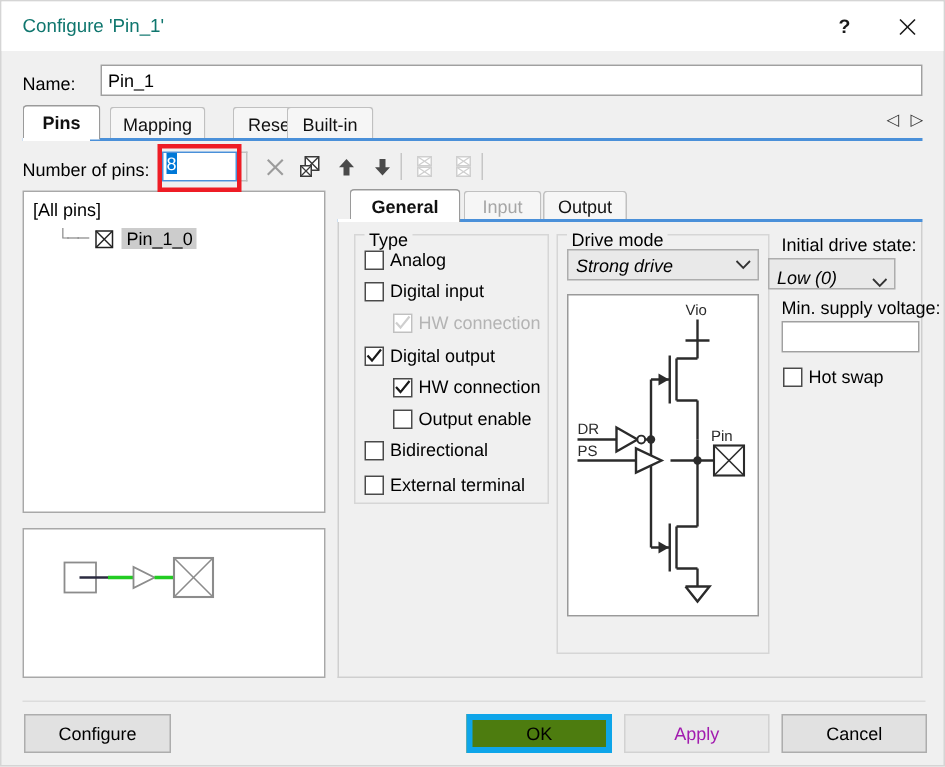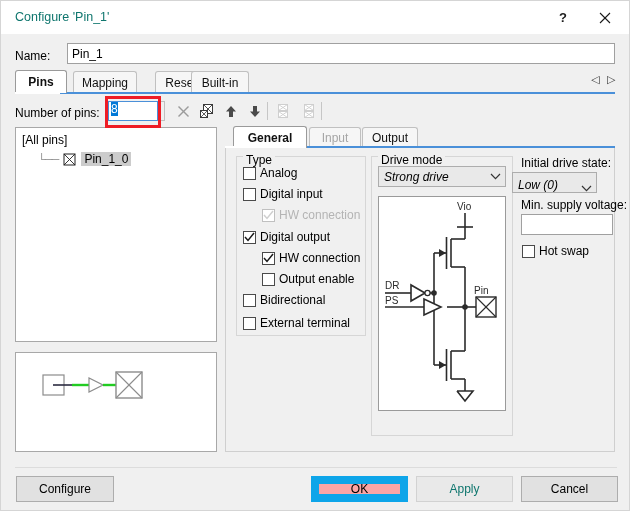--- a/index.html
+++ b/index.html
@@ -101,22 +101,22 @@
     font-family:inherit;font-size:12px;padding:0 3px;outline:none;}
   .lbl{position:absolute;font-size:12px;white-space:nowrap;}
 
   .schem{position:absolute;box-sizing:border-box;border:1px solid #9a9a9a;background:#fff;}
 
   
   .sep{position:absolute;left:14px;top:466px;width:602px;height:1px;background:#dcdcdc;}
   .btn{position:absolute;top:475px;height:26px;box-sizing:border-box;border:1px solid #adadad;
     background:#e1e1e1;display:flex;align-items:center;justify-content:center;
     font-size:12px;color:#000;cursor:default;}
-  .btn.def{border:8px solid #0ea5e9;background:#fca5a5;}
-  .btn.dis{color:#0f766e;background:#e9e9e9;border-color:#d2d2d2;}
+  .btn.def{border:4px solid #0ea5e9;background:#4d7c0f;}
+  .btn.dis{color:#a21caf;background:#e9e9e9;border-color:#d2d2d2;}
 </style>
 </head>
 <body>
 
 <div class="dialog">
 
   <div class="titlebar">
     <div class="title-text">Configure 'Pin_1'</div>
     <div class="tb-btn tb-help">
       <span>?</span>

